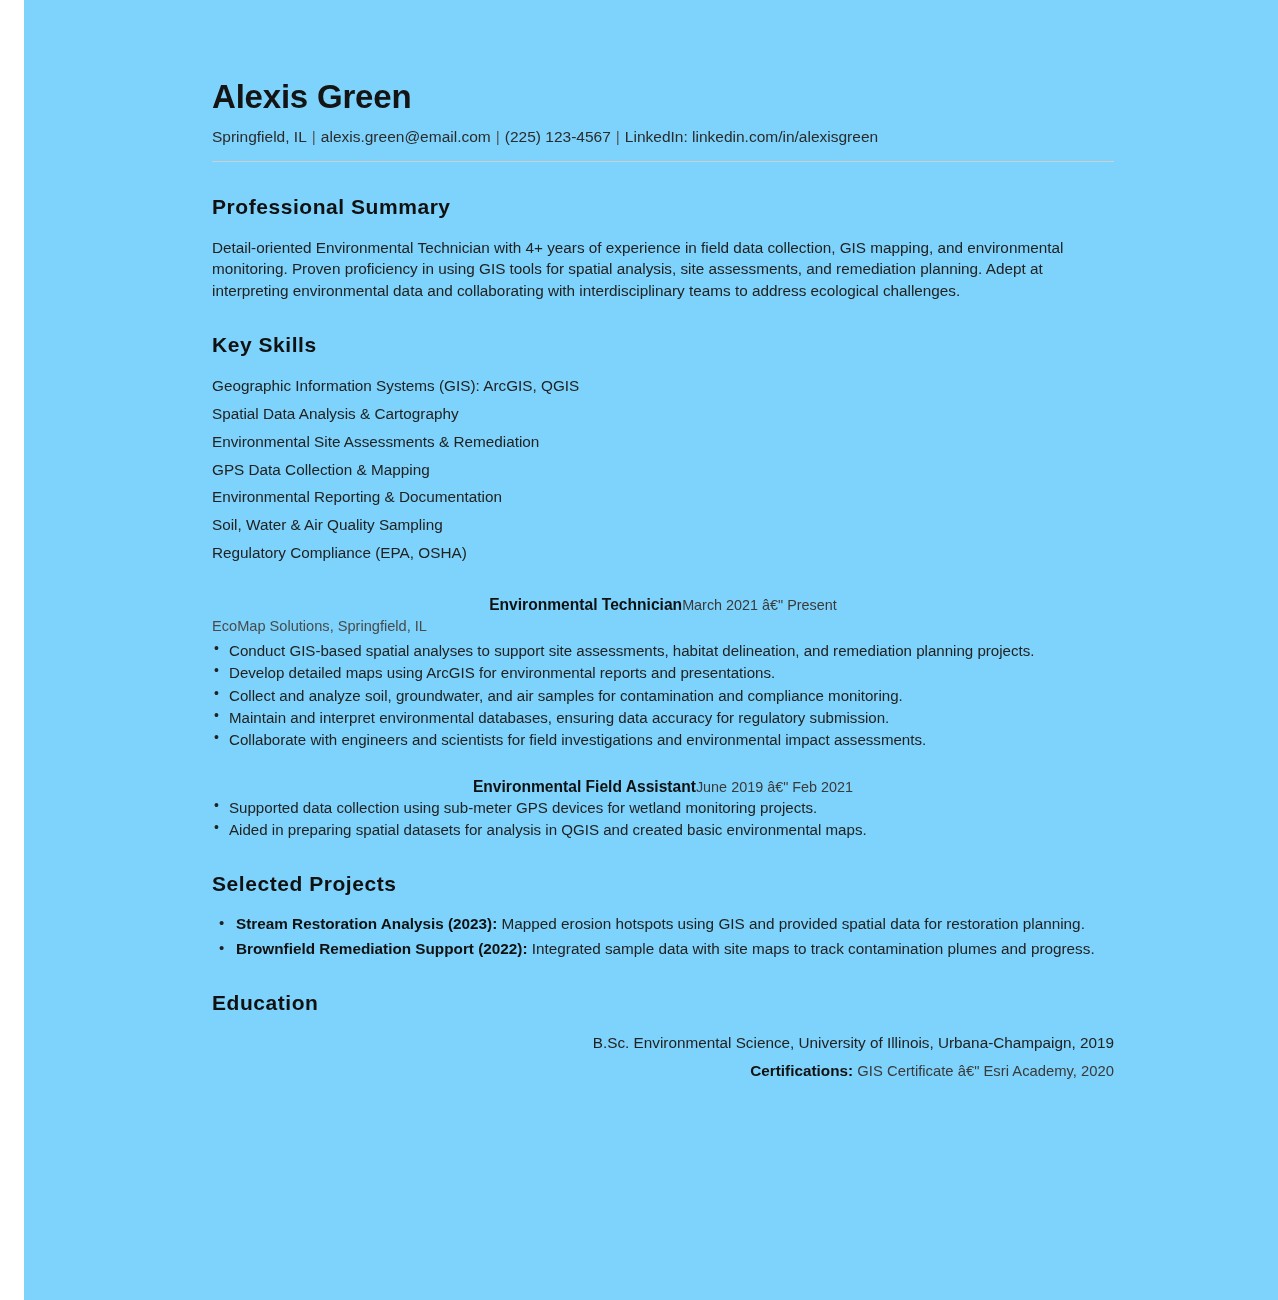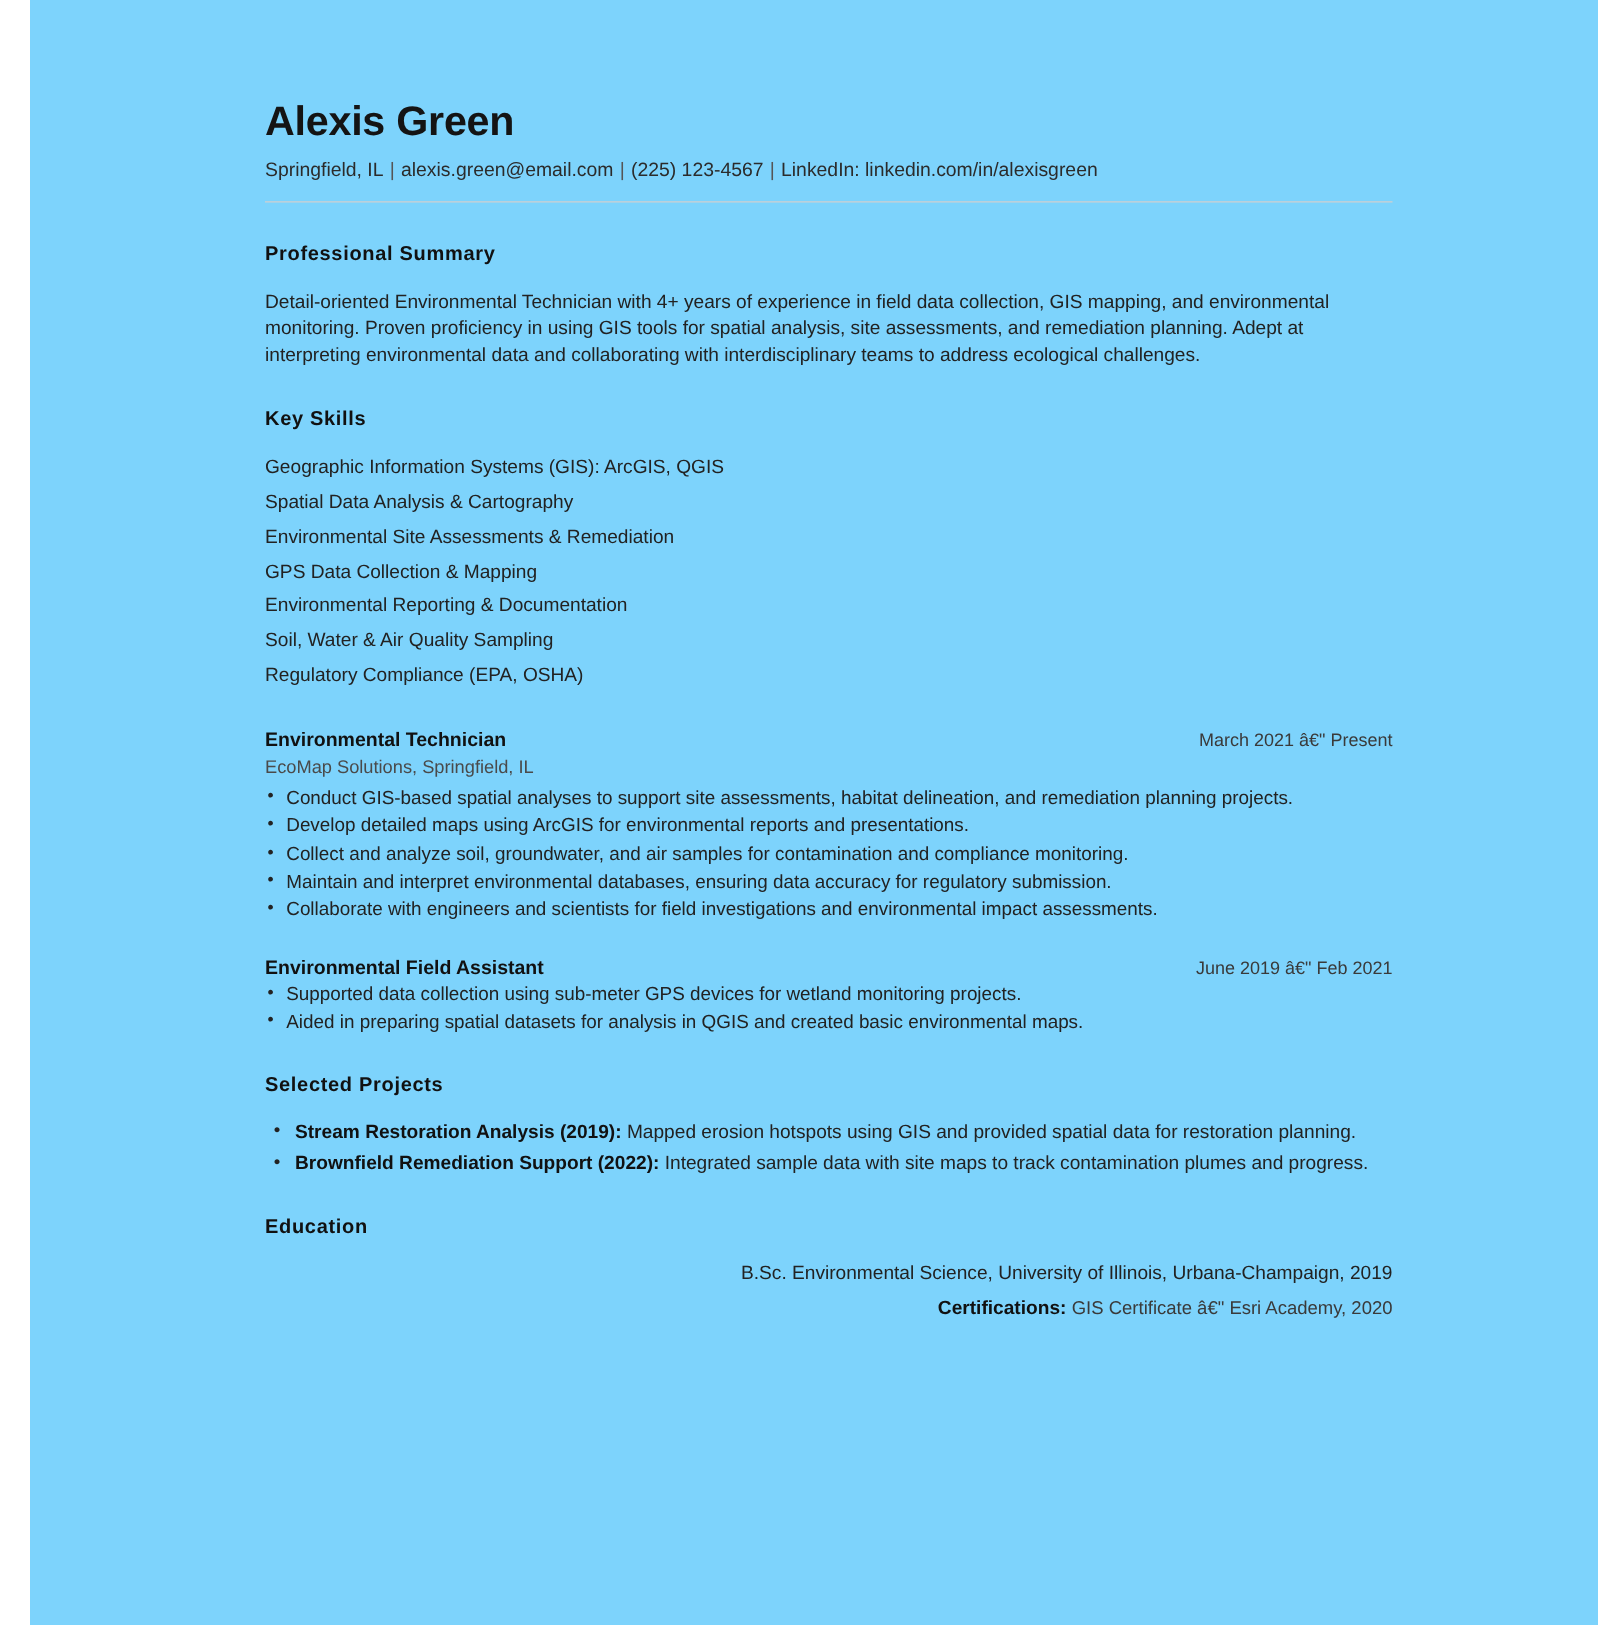--- a/index.html
+++ b/index.html
@@ -54,21 +54,21 @@
     margin: 0 0 32px 0;
     width: 902px;
     height: 0;
   }
 
   
   .section {
     margin: 0 0 30px 0;
   }
   .section-title {
-    font-size: 16px;
+    font-size: 21px;
     font-weight: bold;
     color: #111111;
     letter-spacing: 0.55px;
     margin: 0 0 17px 0;
     line-height: 1.2;
   }
   .summary-text {
     font-size: 15.3px;
     line-height: 1.42;
     color: #222222;
@@ -89,21 +89,21 @@
     margin: 0 0 4px 0;
   }
 
   
   .job {
     margin: 0 0 26px 0;
   }
   .job:last-child { margin-bottom: 0; }
   .job-head {
     display: flex;
-    justify-content: space-between;
+    justify-content: center;
     align-items: baseline;
     width: 902px;
   }
   .job-title {
     font-size: 15.6px;
     font-weight: bold;
     color: #111111;
     line-height: 1.3;
   }
   .job-dates {
@@ -241,21 +241,21 @@
         <ul class="bullets">
           <li>Supported data collection using sub-meter GPS devices for wetland monitoring projects.</li>
           <li>Aided in preparing spatial datasets for analysis in QGIS and created basic environmental maps.</li>
         </ul>
       </div>
     </section>
 
     <section class="section">
       <h2 class="section-title">Selected Projects</h2>
       <ul class="project-list">
-        <li><span class="project-name">Stream Restoration Analysis (2019):</span> <span>Mapped erosion hotspots using GIS and provided spatial data for restoration planning.</span></li>
+        <li><span class="project-name">Stream Restoration Analysis (2023):</span> <span>Mapped erosion hotspots using GIS and provided spatial data for restoration planning.</span></li>
         <li><span class="project-name">Brownfield Remediation Support (2022):</span> <span>Integrated sample data with site maps to track contamination plumes and progress.</span></li>
       </ul>
     </section>
 
     <section class="section">
       <h2 class="section-title">Education</h2>
       <div class="edu-line">B.Sc. Environmental Science, University of Illinois, Urbana-Champaign, 2019</div>
       <div class="edu-line"><span class="edu-label">Certifications:</span> <span class="edu-value">GIS Certificate â€" Esri Academy, 2020</span></div>
     </section>
 

